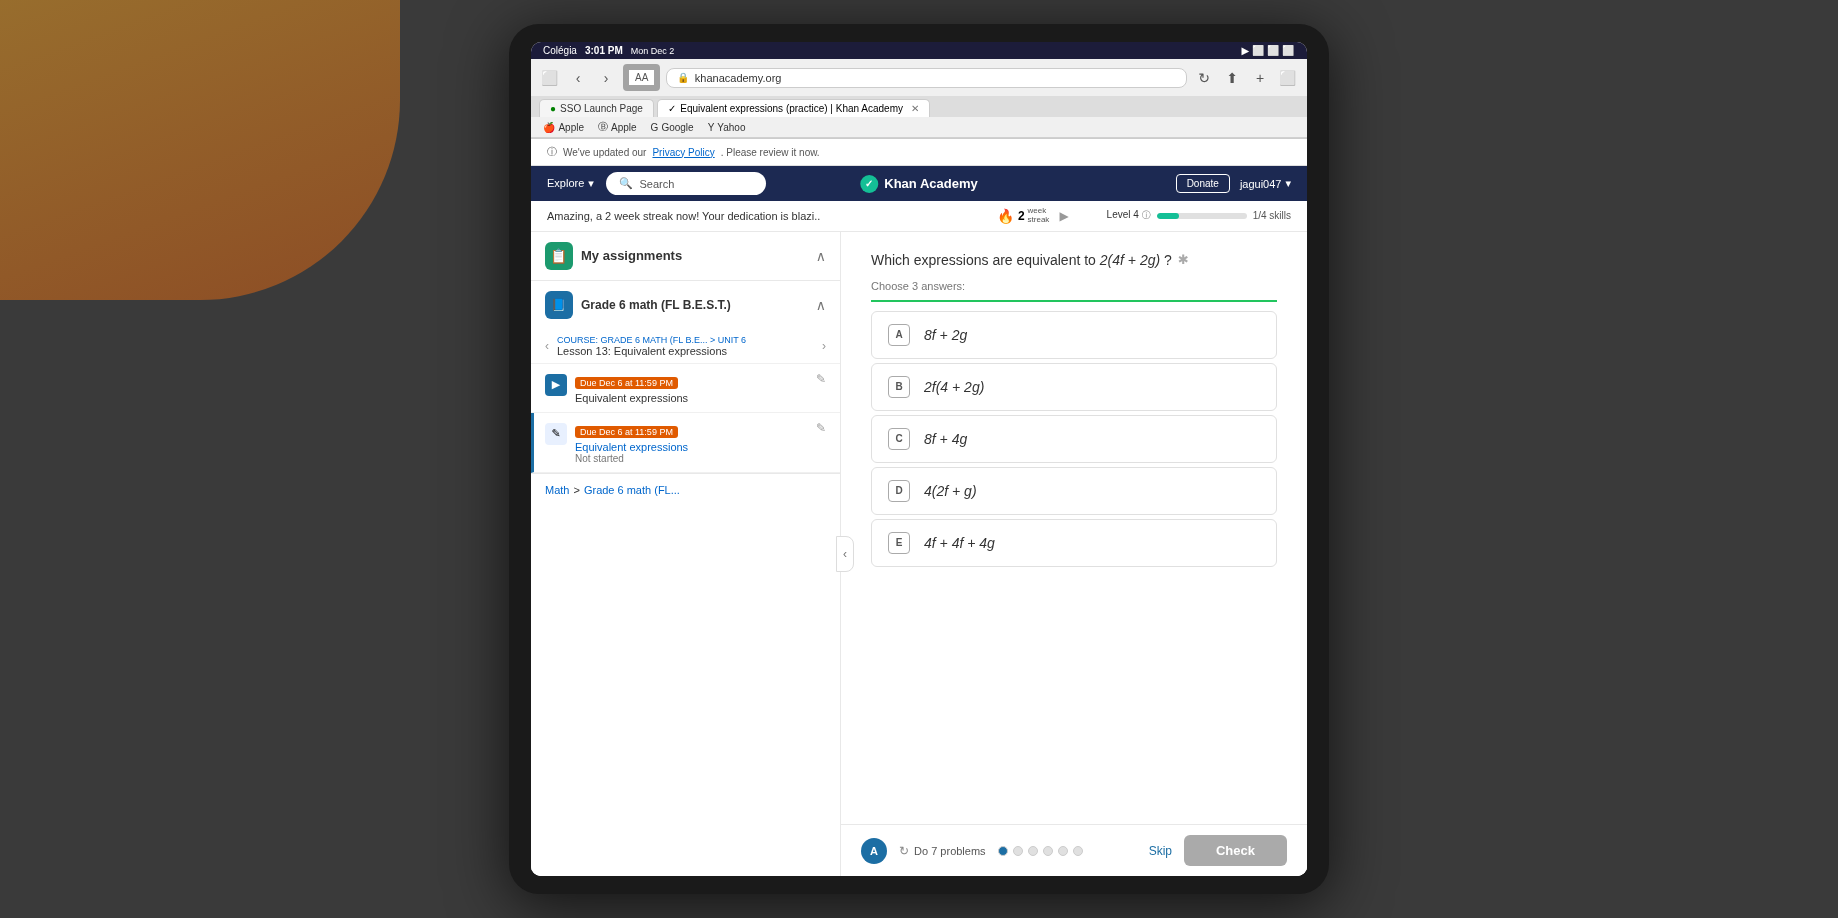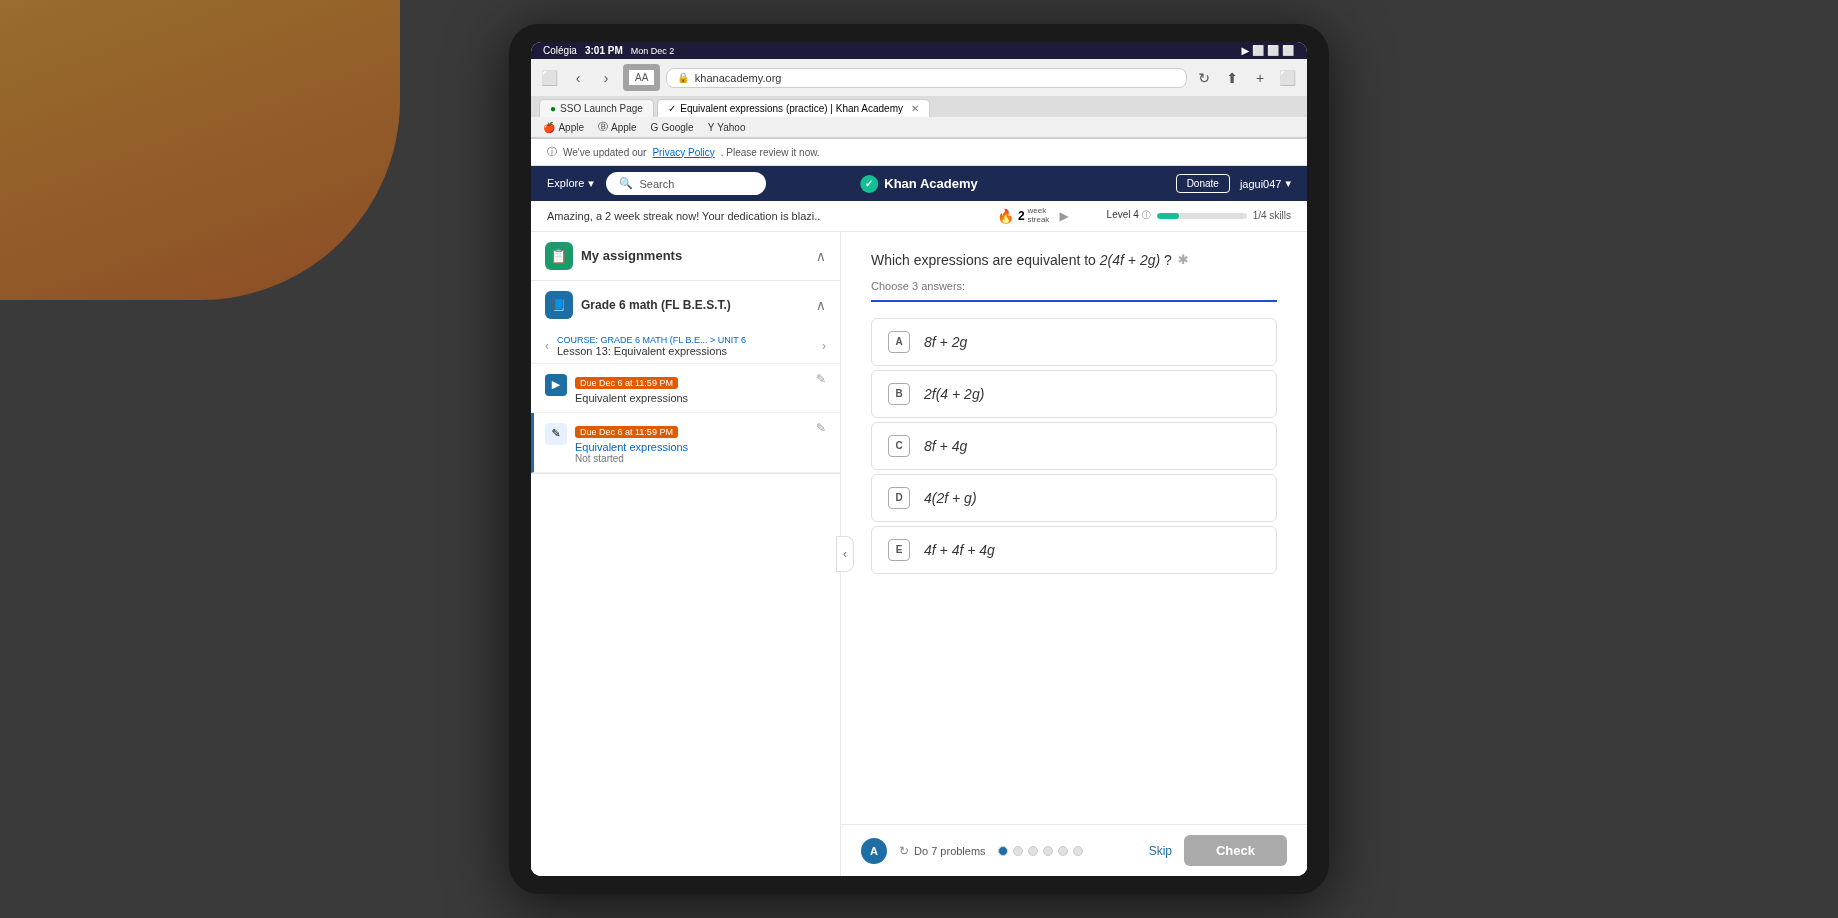--- a/index.html
+++ b/index.html
@@ -451,23 +451,23 @@
       color: #333;
       margin-bottom: 12px;
       display: flex;
       align-items: center;
       gap: 6px;
     }
 
     .choose-text {
       font-size: 11px;
       color: #777;
-      margin-bottom: 16px;
+      margin-bottom: 9px;
       padding-bottom: 8px;
-      border-bottom: 2px solid #1d4ed8;
+      border-bottom: 2px solid #22c55e;
     }
 
     .answer-option {
       display: flex;
       align-items: center;
       padding: 12px 16px;
       margin-bottom: 4px;
       border: 1px solid #e0e0e0;
       border-radius: 6px;
       cursor: pointer;
@@ -712,20 +712,25 @@
             <div class="assignment-details">
               <span class="assignment-due">Due Dec 6 at 11:59 PM</span>
               <div class="assignment-name">Equivalent expressions</div>
               <div class="assignment-status">Not started</div>
             </div>
             <span class="assignment-edit-icon">✎</span>
           </div>
 
         </div>
 
+        <div class="breadcrumb-footer">
+          <a>Math</a>
+          <span>&gt;</span>
+          <a>Grade 6 math (FL...</a>
+        </div>
 
       </div>
 
       <div class="panel-toggle-btn">‹</div>
 
       <div class="right-panel">
 
         <div class="question-area">
 
           <div class="question-text">

